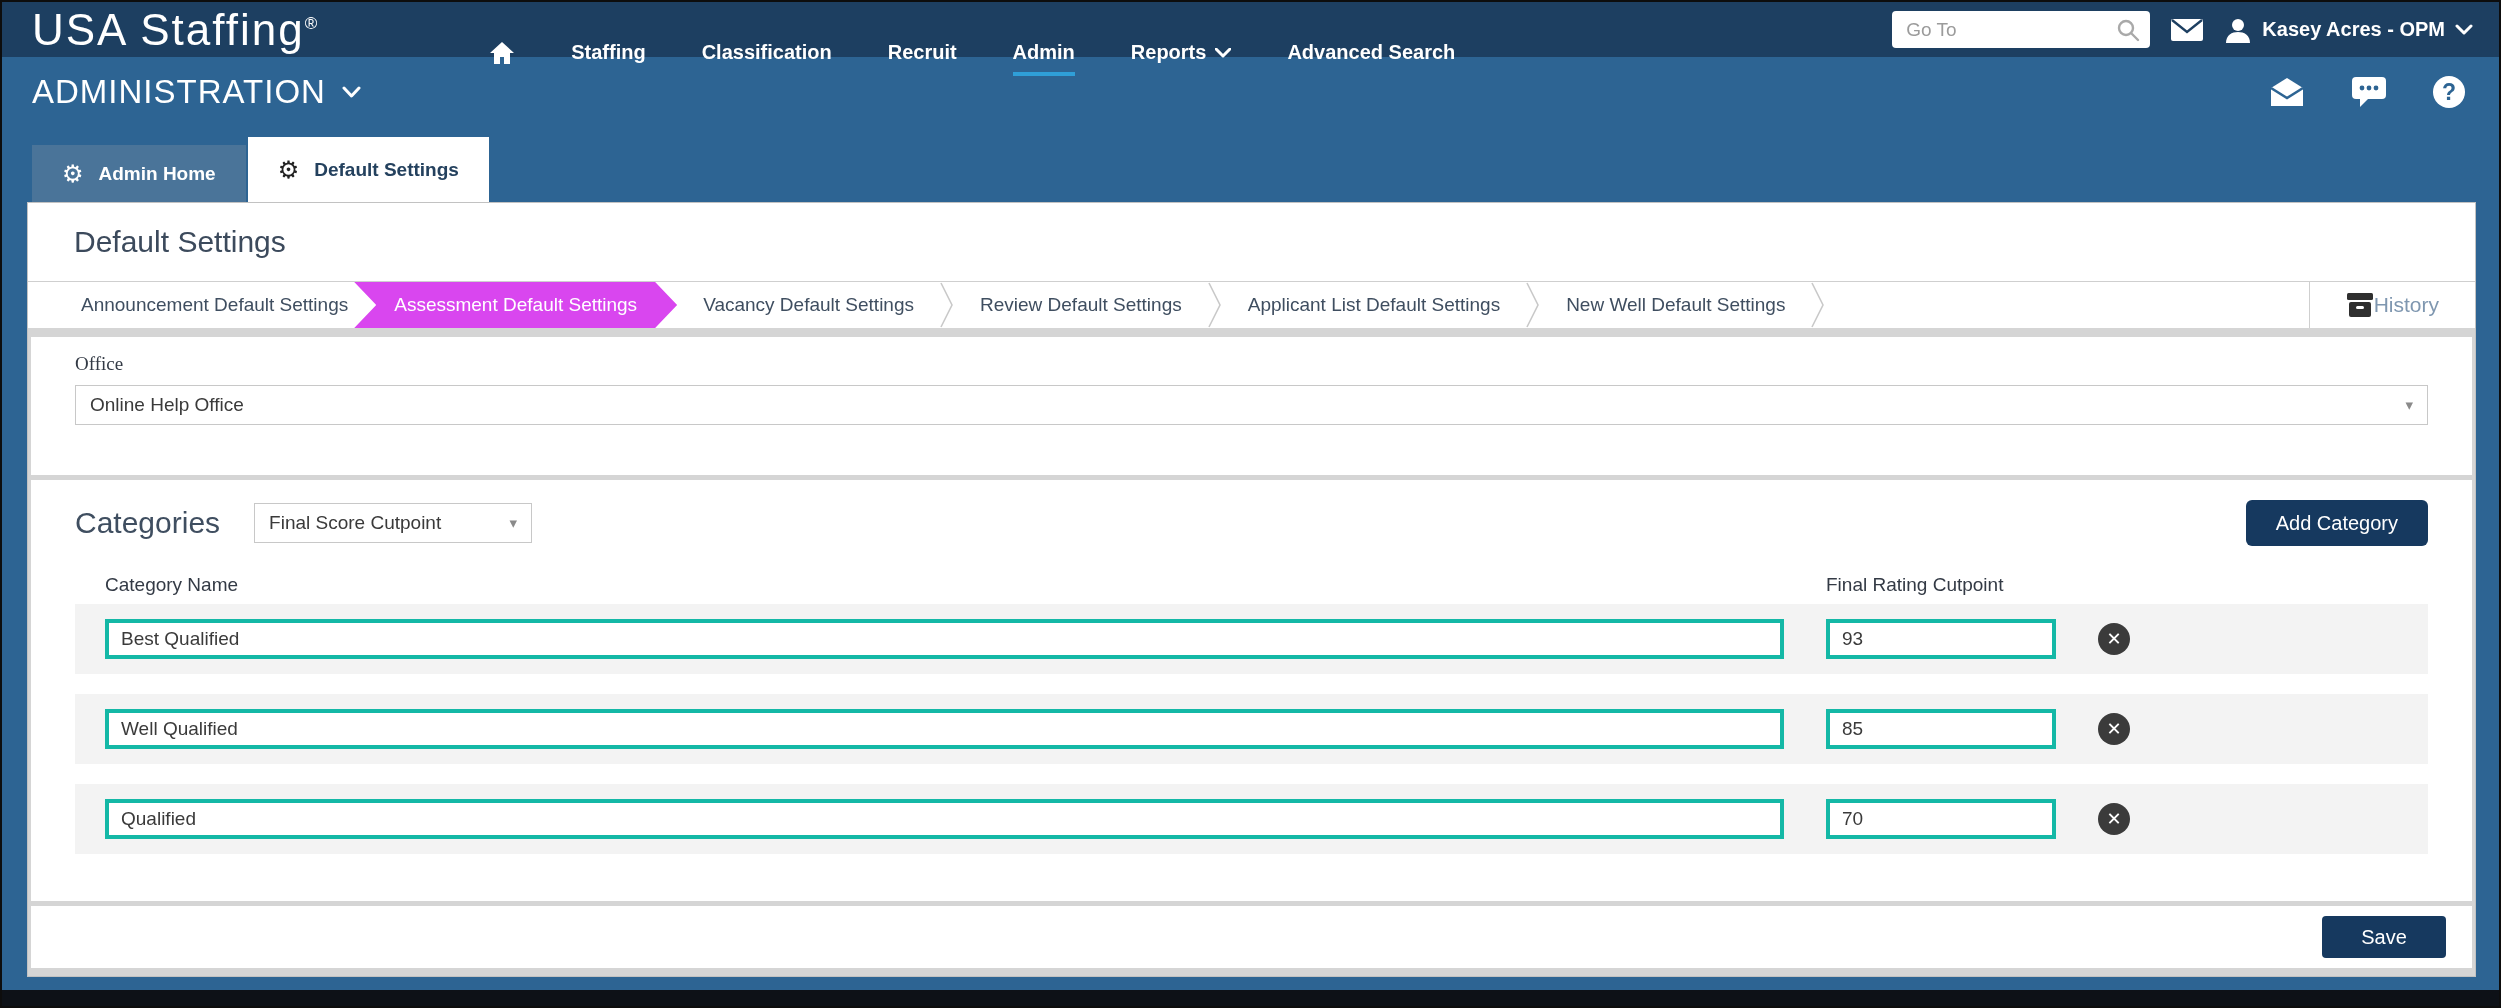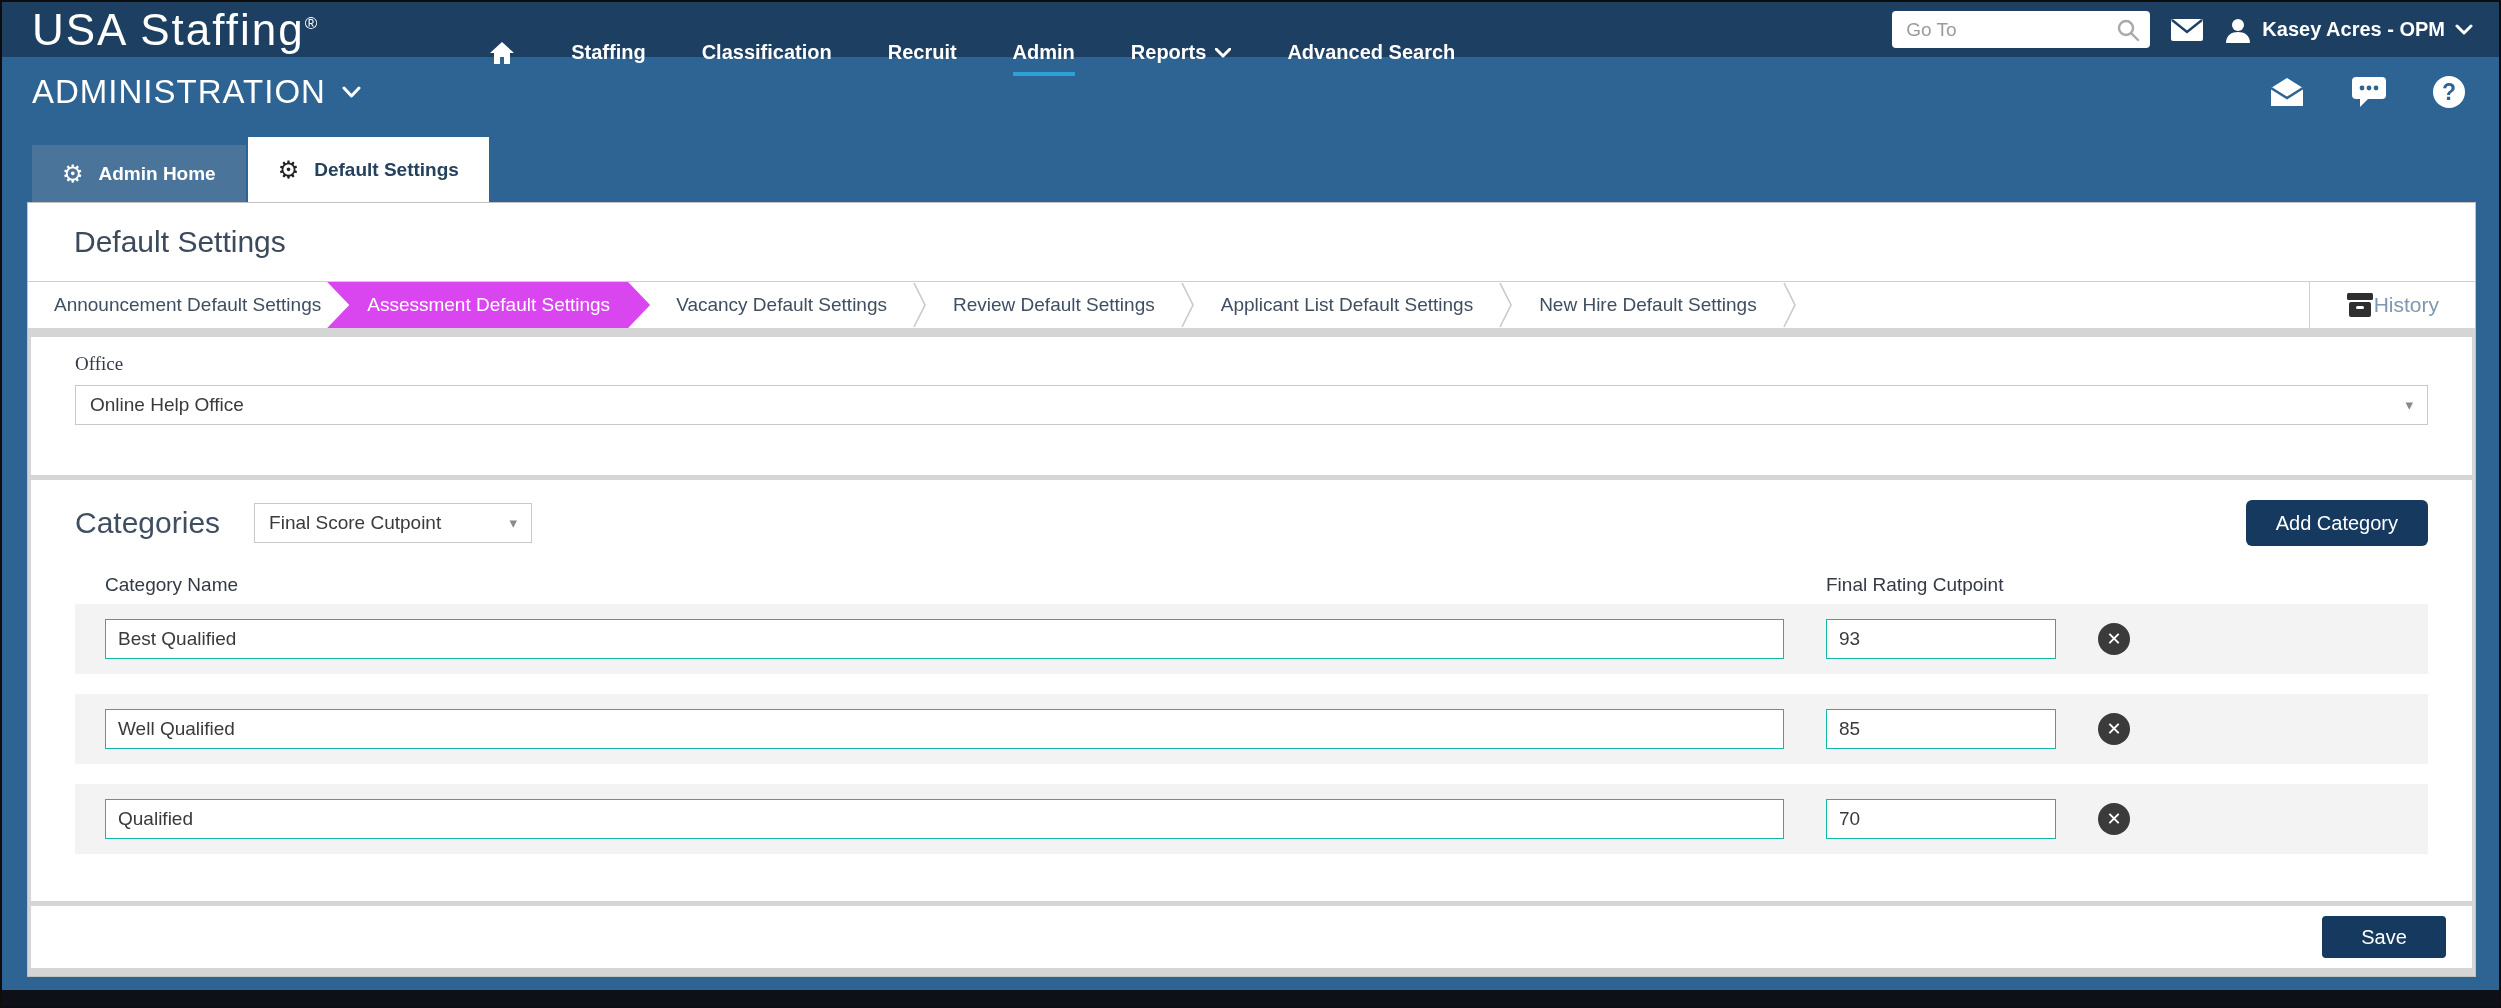--- a/index.html
+++ b/index.html
@@ -47,21 +47,21 @@
   .tab{ height:58px; background:#4a7499; color:#fff; display:flex; align-items:center; gap:15px; padding:0 30px; font-size:19px; font-weight:600; cursor:pointer; margin-right:2px; }
   .tab .gear{ font-size:24px; line-height:1; }
   .tab.active{ height:66px; background:#fff; color:#24415e; }
   .tab.active .gear{ color:#222; }
 
   .panel{ flex:1; margin:0 24px 14px 26px; background:#d5d5d5; display:flex; flex-direction:column; min-height:0; box-shadow:0 0 0 1px #c2c2c2; }
   .title-band{ flex:none; height:78px; background:#fff; display:flex; align-items:center; padding-left:46px; }
   .page-title{ font-size:30px; color:#3c4a5c; font-weight:400; }
 
   
-  .steps-row{ flex:none; height:47px; background:#fff; border-top:1px solid #cfcfcf; display:flex; align-items:stretch; }
+  .steps-row{ flex:none; height:47px; background:#fff; border-top:1px solid #cfcfcf; display:flex; align-items:stretch;padding-left:27px; }
   .step{ display:flex; align-items:center; padding:0 26px; font-size:19px; color:#3f4e60; cursor:pointer; white-space:nowrap; }
   .step.active{
     background:#d946ef; color:#fff; font-weight:500; padding:0 40px;
     clip-path:polygon(0 0, calc(100% - 22px) 0, 100% 50%, calc(100% - 22px) 100%, 0 100%, 22px 50%);
     margin-left:-20px;
   }
   .sep{ flex:none; align-self:center; }
   .steps-spacer{ flex:1; }
   .history-btn{ flex:none; display:flex; align-items:center; gap:0; padding:0 36px; border-left:1px solid #cfcfcf; cursor:pointer; }
   .history-label{ font-size:21px; color:#7f97b0; }
@@ -77,21 +77,21 @@
   .card.categories{ flex:1; padding:20px 44px 0; min-height:0; }
   .cat-header{ display:flex; align-items:center; margin-bottom:28px; }
   .cat-heading{ font-size:30px; color:#3f4e60; font-weight:400; }
   .cutpoint-select{ width:278px; margin-left:34px; }
   .add-btn{ margin-left:auto; height:46px; padding:0 30px; background:#16395f; color:#fff; border:none; border-radius:6px; font-size:20px; font-weight:500; font-family:inherit; cursor:pointer; }
 
   .cat-grid{ display:grid; grid-template-columns:1fr 230px 300px; column-gap:42px; align-items:center; }
   .col-headers{ padding:0 30px; margin-bottom:8px; }
   .col-label{ font-size:19px; color:#333a45; }
   .cat-row{ background:#f3f3f3; padding:15px 30px; margin-bottom:20px; }
-  .cat-row input{ height:40px; border:1px solid #14b8a6; background:#fff; width:100%; padding:8px 12px; font-size:19px; color:#3a3a3a; font-family:inherit; outline:none; }
+  .cat-row input{ height:40px; border:4px solid #14b8a6; background:#fff; width:100%; padding:8px 12px; font-size:19px; color:#3a3a3a; font-family:inherit; outline:none; }
   .remove-btn{ width:32px; height:32px; border-radius:50%; background:#3b3b3b; color:#fff; border:none; display:flex; align-items:center; justify-content:center; font-size:18px; font-weight:700; cursor:pointer; justify-self:start; font-family:inherit; }
 
   .card.savebar{ flex:none; height:62px; display:flex; align-items:center; justify-content:flex-end; padding-right:26px; }
   .save-btn{ width:124px; height:42px; background:#16395f; color:#fff; border:none; border-radius:4px; font-size:20px; font-weight:500; font-family:inherit; cursor:pointer; }
 
   .bottom-edge{ flex:none; height:16px; background:#0d1117; }
 
   svg{ display:block; }
 </style>
 </head>
@@ -204,21 +204,21 @@
             <polyline points="1,1 12,23 1,45" fill="none" stroke="#c9c9c9" stroke-width="1.6"></polyline>
           </svg>
         <span class="step">Review Default Settings</span>
         <svg class="sep" width="14" height="46" viewBox="0 0 14 46">
             <polyline points="1,1 12,23 1,45" fill="none" stroke="#c9c9c9" stroke-width="1.6"></polyline>
           </svg>
         <span class="step">Applicant List Default Settings</span>
         <svg class="sep" width="14" height="46" viewBox="0 0 14 46">
             <polyline points="1,1 12,23 1,45" fill="none" stroke="#c9c9c9" stroke-width="1.6"></polyline>
           </svg>
-        <span class="step">New Hire Default Settings</span>
+        <span class="step">New Well Default Settings</span>
         <svg class="sep" width="14" height="46" viewBox="0 0 14 46">
             <polyline points="1,1 12,23 1,45" fill="none" stroke="#c9c9c9" stroke-width="1.6"></polyline>
           </svg>
         <span class="steps-spacer"></span>
         <span class="history-btn">
           <svg width="28" height="26" viewBox="0 0 28 26">
             <rect x="1" y="1" width="26" height="7" rx="1.5" fill="#2f2f2f"></rect>
             <rect x="3" y="10" width="22" height="15" rx="2" fill="#2f2f2f"></rect>
             <rect x="10" y="14" width="8" height="3" rx="1.5" fill="#ffffff"></rect>
           </svg>

